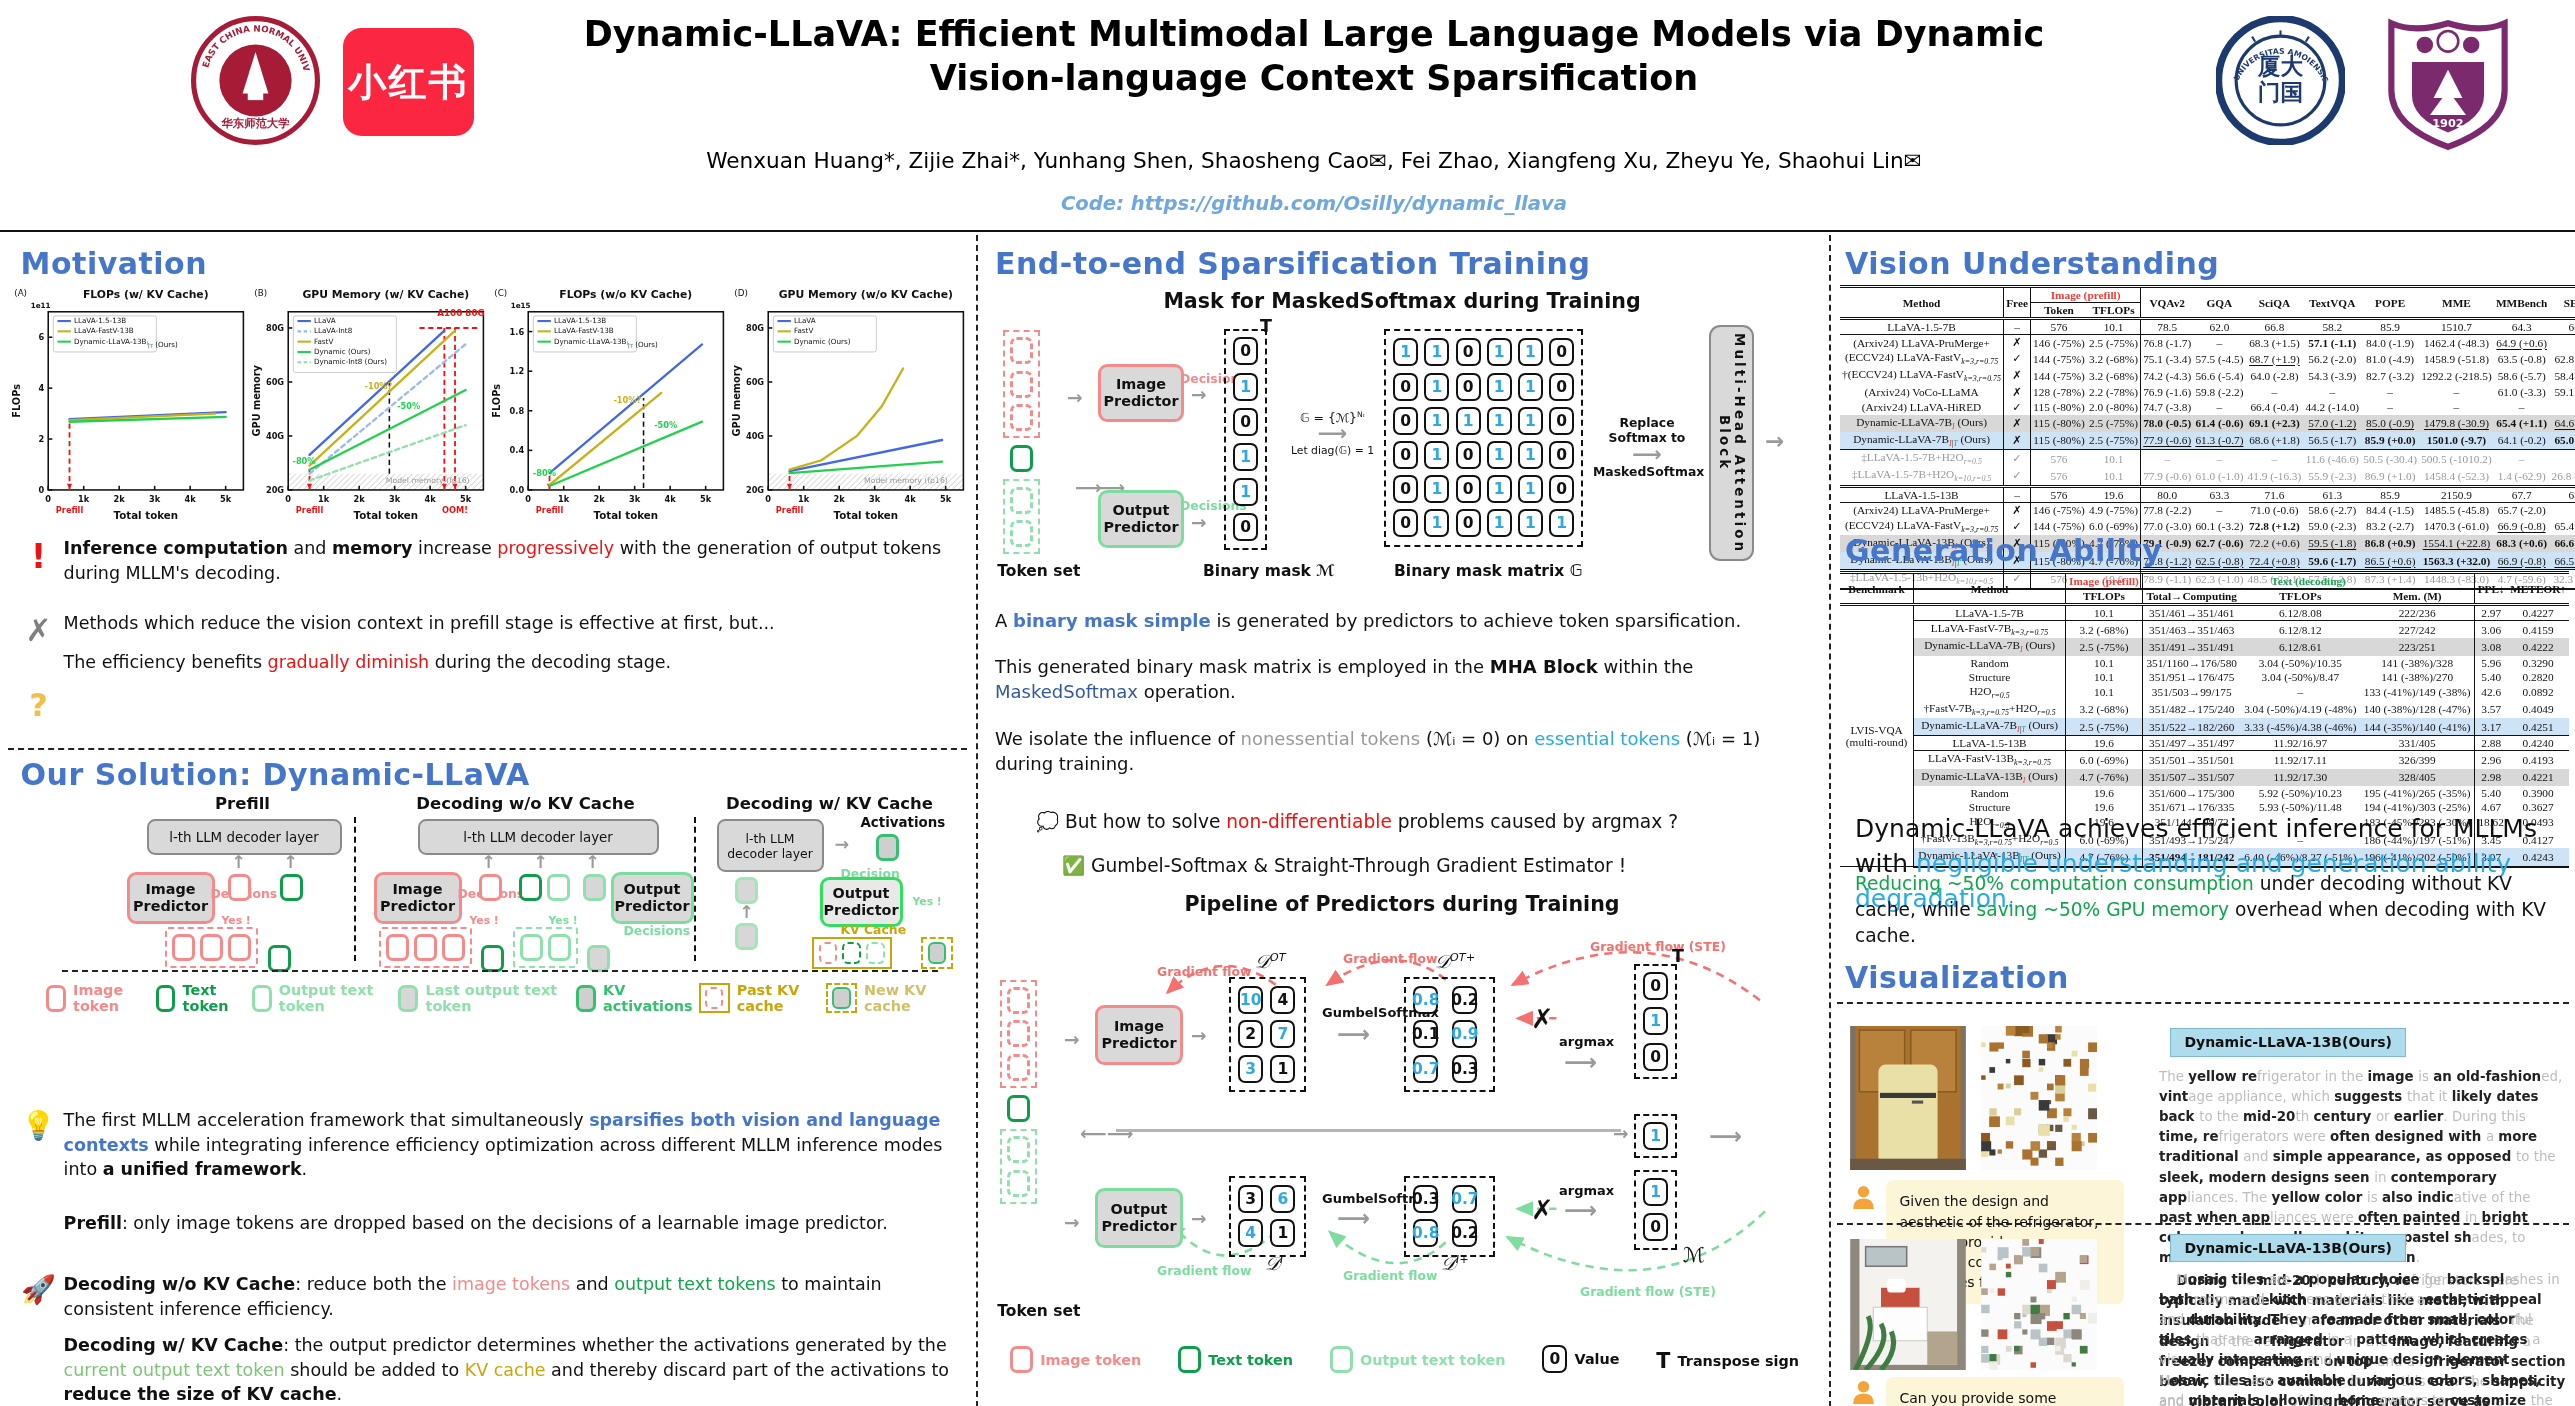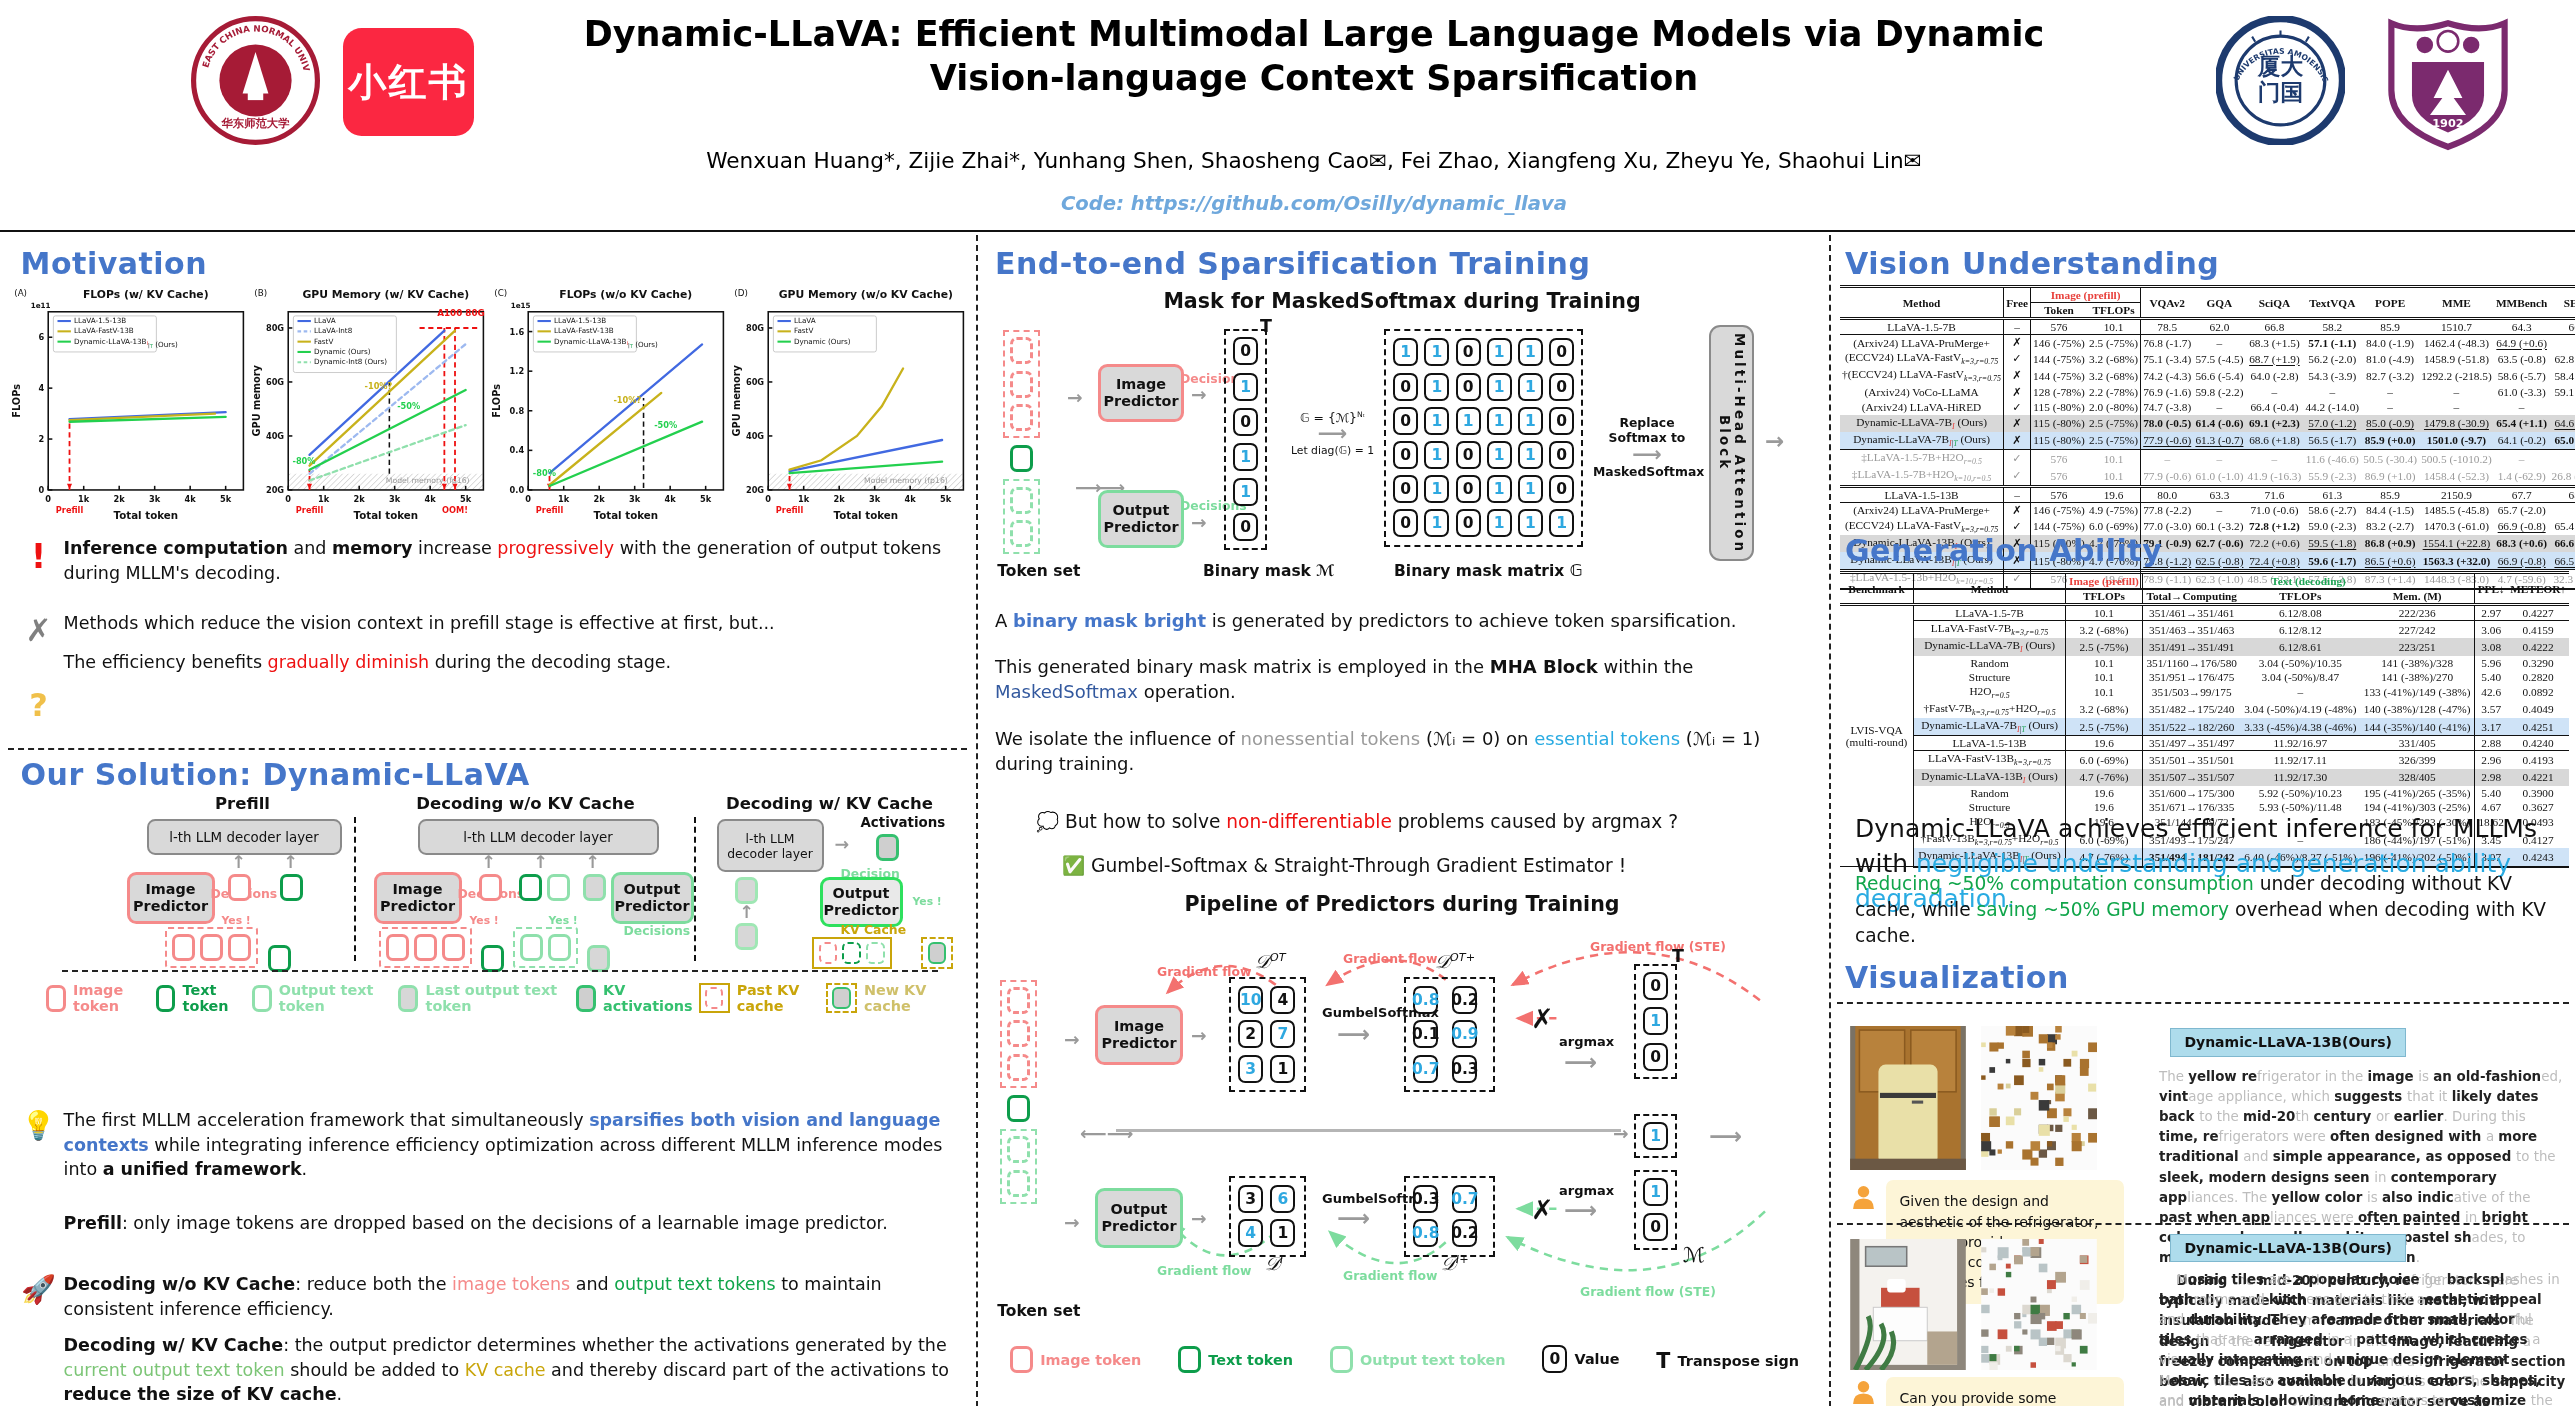--- a/index.html
+++ b/index.html
@@ -577,21 +577,21 @@
     <div class="abs gbox" style="left:722px;top:5.2px;width:41px;height:232px;border-radius:11.3px;">
       <span style="writing-mode:vertical-rl;font-weight:bold;font-size:13.4px;letter-spacing:3.1px;">Multi-Head Attention Block</span>
     </div>
     <div class="abs arrow" style="left:778px;top:108px;font-size:23px;">→</div>
 
     <div class="abs" style="left:10.3px;top:242px;font-size:15.5px;font-weight:bold;">Token set</div>
     <div class="abs" style="left:216px;top:242px;font-size:15.5px;font-weight:bold;">Binary mask ℳ</div>
     <div class="abs" style="left:407px;top:242px;font-size:15.5px;font-weight:bold;">Binary mask matrix 𝔾</div>
   </div>
 
-  <div class="abs para" style="left:995px;top:608px;width:819px;font-size:18px;"><span>A </span><span class="sblueb">binary mask bright</span><span> is generated by predictors to achieve token sparsification.</span></div>
+  <div class="abs para" style="left:995px;top:608px;width:819px;font-size:18px;"><span>A </span><span class="sblueb">binary mask simple</span><span> is generated by predictors to achieve token sparsification.</span></div>
   <div class="abs para" style="left:995px;top:654px;width:819px;font-size:18px;"><span>This generated binary mask matrix is employed in the </span><span class="b">MHA Block</span><span> within the </span><span class="sdkblue">MaskedSoftmax</span><span> operation.</span></div>
   <div class="abs para" style="left:995px;top:726px;width:819px;font-size:18px;"><span>We isolate the influence of </span><span class="sgray">nonessential tokens</span><span> (ℳᵢ = 0) on </span><span class="scyan">essential tokens</span><span> (ℳᵢ = 1) during training.</span></div>
   <div class="abs para" style="left:1036px;top:809px;width:773px;font-size:18.6px;"><span>💭 But how to solve </span><span class="sr">non-differentiable</span><span> problems caused by argmax ?</span></div>
   <div class="abs para" style="left:1062px;top:853px;width:747px;font-size:18.6px;"><span>✅ Gumbel-Softmax &amp; Straight-Through Gradient Estimator !</span></div>
 
   <div class="abs sub-h" style="left:995px;top:892px;width:814px;">Pipeline of Predictors during Training</div>
 
   <div class="abs" style="left:987px;top:923px;width:835px;height:412px;">
     <svg class="abs" width="835" height="412" style="left:0;top:0;" viewBox="0 0 1620 800">
       <defs>

